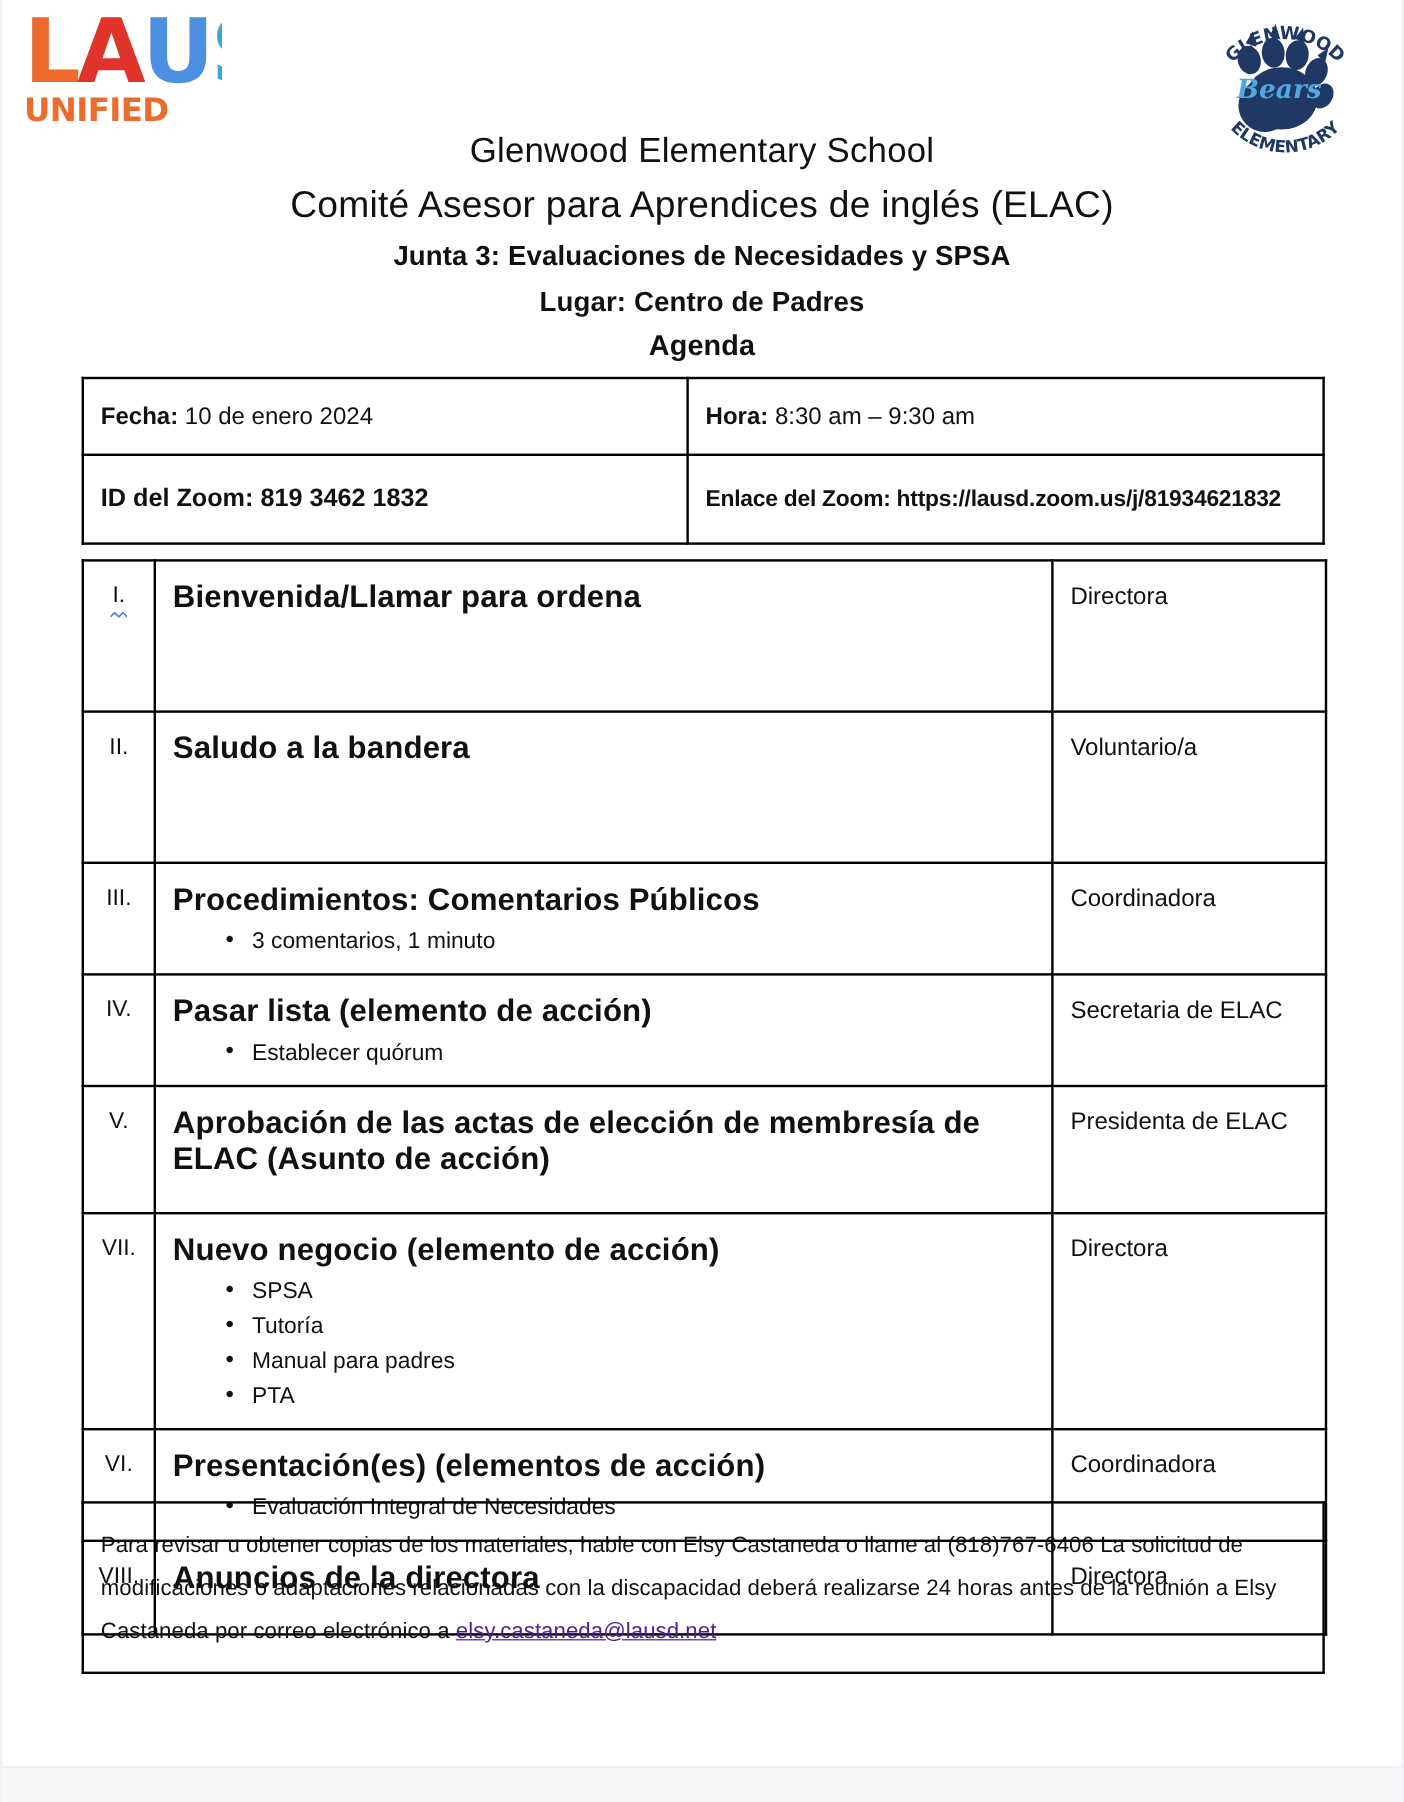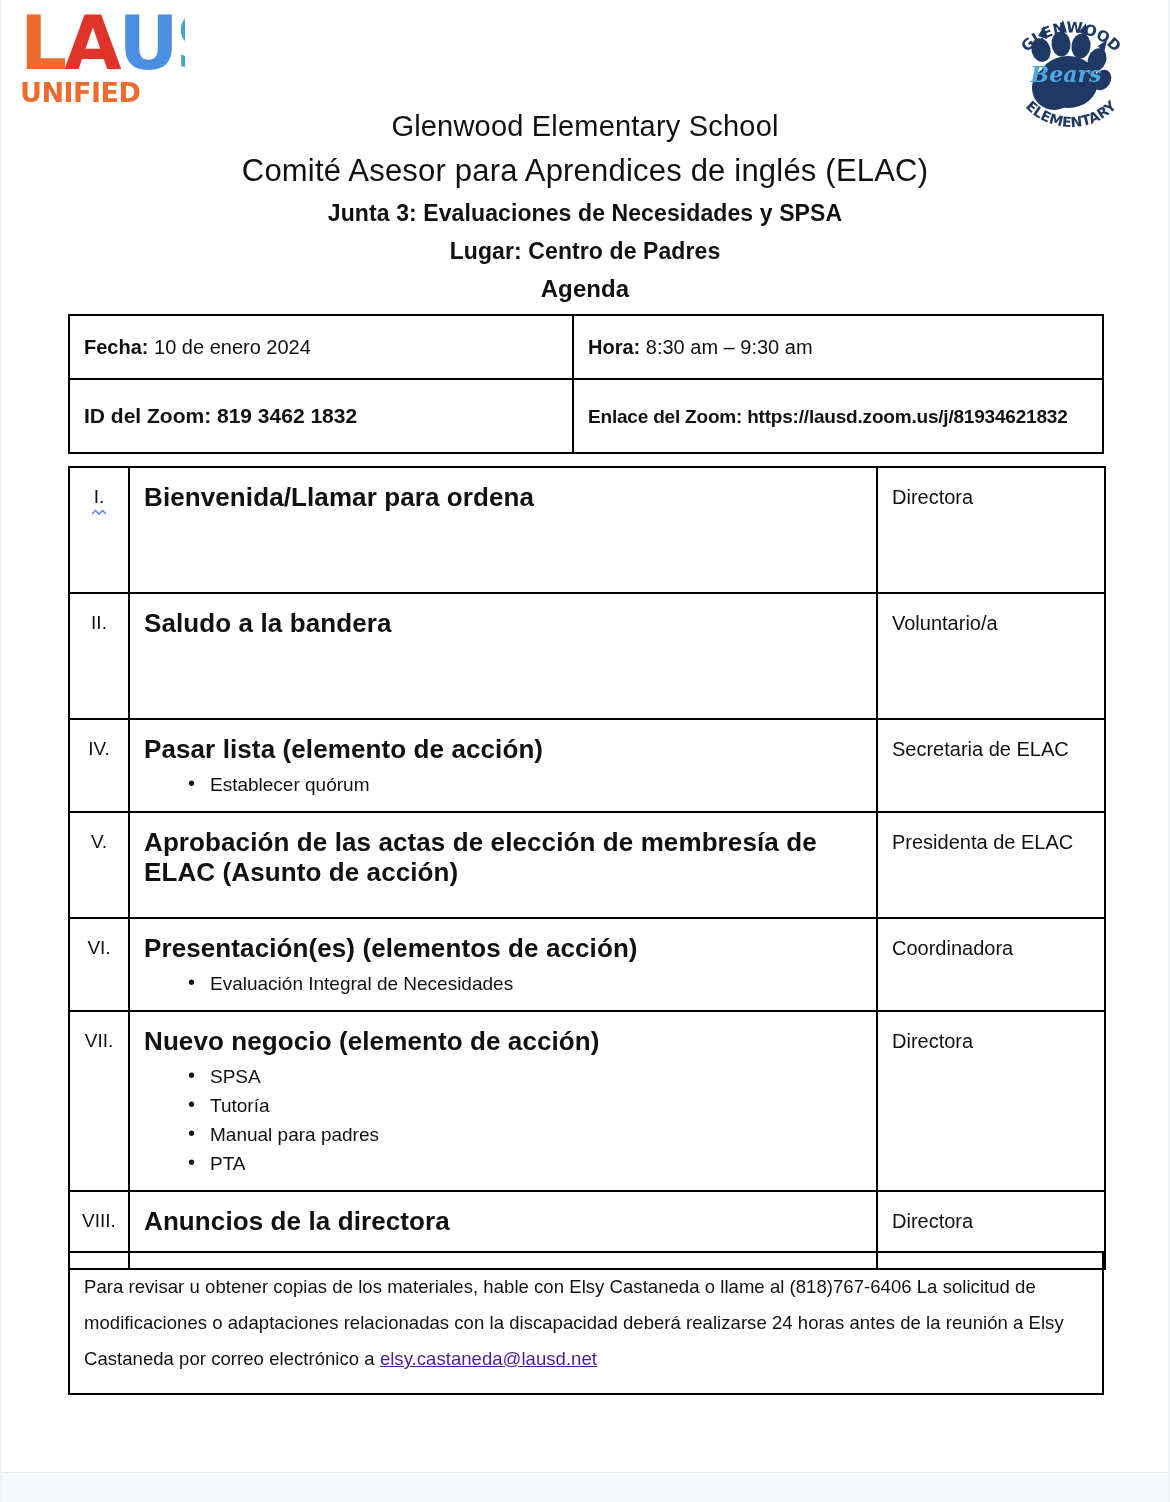--- a/index.html
+++ b/index.html
@@ -312,61 +312,71 @@
         </tr>
         <tr>
           <td class="num-cell"><span>II.</span></td>
           <td class="topic-cell">
             <div class="topic-title">Saludo a la bandera</div>
             <div class="pad-short"></div>
           </td>
           <td class="who-cell"><span>Voluntario/a</span></td>
         </tr>
         <tr>
+          <td class="num-cell"><span>III.</span></td>
+          <td class="topic-cell">
+            <div class="topic-title">Procedimientos: Comentarios Públicos</div>
+            <ul class="bullets">
+              <li>3 comentarios, 1 minuto</li>
+            </ul>
+          </td>
+          <td class="who-cell"><span>Coordinadora</span></td>
+        </tr>
+        <tr>
           <td class="num-cell"><span>IV.</span></td>
           <td class="topic-cell">
             <div class="topic-title">Pasar lista (elemento de acción)</div>
             <ul class="bullets">
               <li>Establecer quórum</li>
             </ul>
           </td>
           <td class="who-cell"><span>Secretaria de ELAC</span></td>
         </tr>
         <tr>
           <td class="num-cell"><span>V.</span></td>
           <td class="topic-cell">
             <div class="topic-title">Aprobación de las actas de elección de membresía de ELAC (Asunto de acción)</div>
             <div class="pad-tall" style="height: 18px;"></div>
           </td>
           <td class="who-cell"><span>Presidenta de ELAC</span></td>
-        </tr>
-        <tr>
-          <td class="num-cell"><span>VI.</span></td>
-          <td class="topic-cell">
-            <div class="topic-title">Presentación(es) (elementos de acción)</div>
-            <ul class="bullets">
-              <li>Evaluación Integral de Necesidades</li>
-            </ul>
-          </td>
-          <td class="who-cell"><span>Coordinadora</span></td>
         </tr>
         <tr>
           <td class="num-cell"><span>VII.</span></td>
           <td class="topic-cell">
             <div class="topic-title">Nuevo negocio (elemento de acción)</div>
             <ul class="bullets">
               <li>SPSA</li>
               <li>Tutoría</li>
               <li>Manual para padres</li>
               <li>PTA</li>
             </ul>
           </td>
           <td class="who-cell"><span>Directora</span></td>
         </tr>
         <tr>
+          <td class="num-cell"><span>VI.</span></td>
+          <td class="topic-cell">
+            <div class="topic-title">Presentación(es) (elementos de acción)</div>
+            <ul class="bullets">
+              <li>Evaluación Integral de Necesidades</li>
+            </ul>
+          </td>
+          <td class="who-cell"><span>Coordinadora</span></td>
+        </tr>
+        <tr>
           <td class="num-cell"><span>VIII.</span></td>
           <td class="topic-cell">
             <div class="topic-title">Anuncios de la directora</div>
             <div class="" style="height: 20px;"></div>
           </td>
           <td class="who-cell"><span>Directora</span></td>
         </tr>
       </tbody>
   </table>
 

